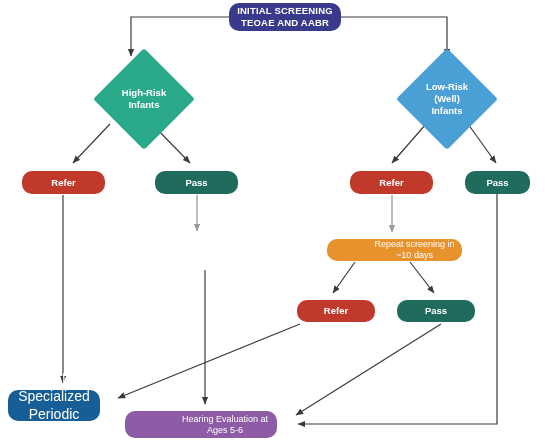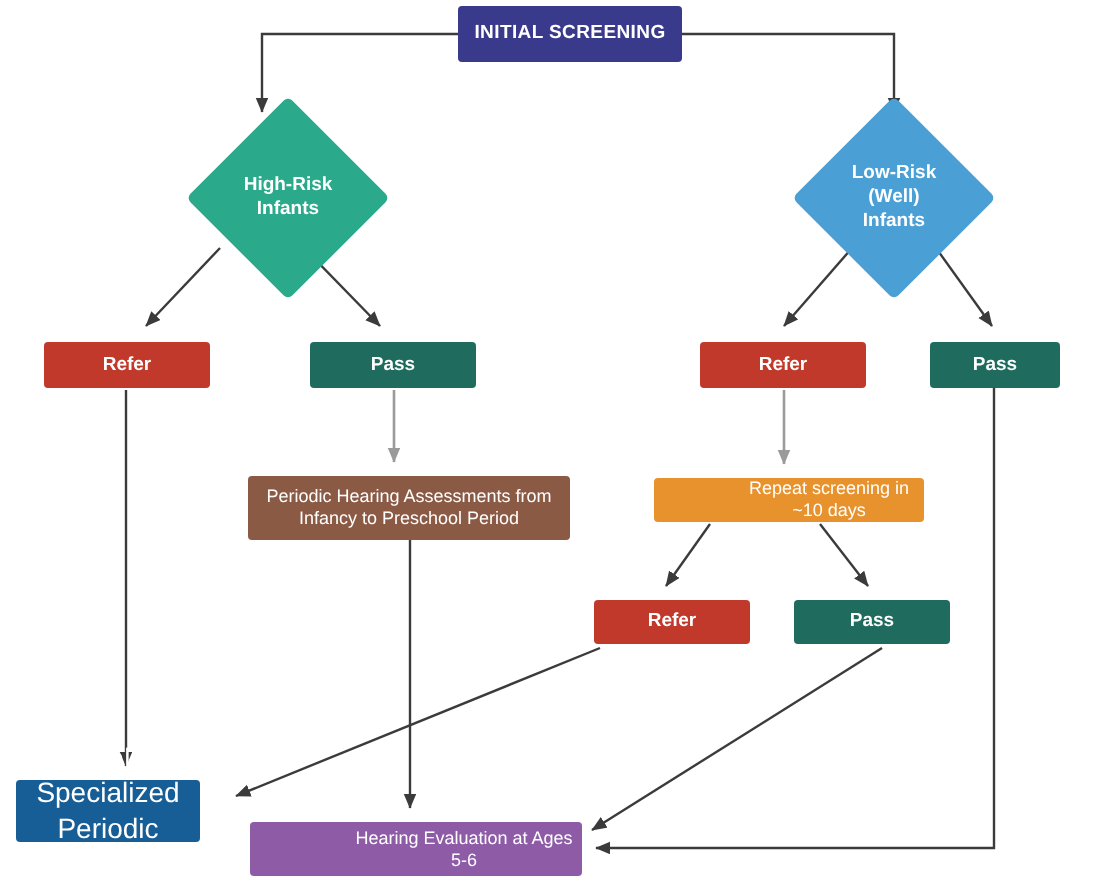--- a/index.html
+++ b/index.html
@@ -30,21 +30,21 @@
     box-sizing: border-box;
     display: flex;
     align-items: center;
     justify-content: center;
     text-align: center;
     color: #ffffff;
     line-height: 1.22;
     z-index: 2;
   }
   .box {
-    border-radius: 2px;
+    border-radius: 10px;
   }
   .diamond-wrap {
     position: absolute;
     z-index: 2;
   }
   .diamond-shape {
     position: absolute;
     left: 0; top: 0;
     width: 100%;
     height: 100%;
@@ -72,21 +72,21 @@
   #node-lowrisk .diamond-label { font-size: 9.5px; font-weight: 700; }
   #node-refer-hr   { left: 22px;  top: 171px; width: 83px;  height: 23px; font-size: 9.5px; font-weight: 700; }
   #node-pass-hr    { left: 155px; top: 171px; width: 83px;  height: 23px; font-size: 9.5px; font-weight: 700; }
   #node-refer-lr   { left: 350px; top: 171px; width: 83px;  height: 23px; font-size: 9.5px; font-weight: 700; }
   #node-pass-lr    { left: 465px; top: 171px; width: 65px;  height: 23px; font-size: 9.5px; font-weight: 700; }
   #node-periodic   { left: 124px; top: 238px; width: 161px; height: 32px; font-size: 9px; }
   #node-repeat     { left: 327px; top: 239px; width: 135px; height: 22px; font-size: 9px; }
   #node-refer2     { left: 297px; top: 300px; width: 78px;  height: 22px; font-size: 9.5px; font-weight: 700; }
   #node-pass2      { left: 397px; top: 300px; width: 78px;  height: 22px; font-size: 9.5px; font-weight: 700; }
   #node-referral   { left: 8px;   top: 390px; width: 92px; height: 31px; font-size: 14px; }
-  #node-hearing    { left: 125px; top: 411px; width: 166px; height: 27px; font-size: 9px; padding-left: 48px; }
+  #node-hearing    { left: 125px; top: 411px; width: 152px; height: 27px; font-size: 9px; padding-left: 48px; }
 </style>
 </head>
 <body>
 
 <div id="canvas">
 
   <svg id="edges" viewBox="0 0 550 445" xmlns="http://www.w3.org/2000/svg">
     <defs>
       <marker id="ah" markerWidth="9" markerHeight="9" refX="7.2" refY="3.2" orient="auto" markerUnits="userSpaceOnUse">
         <path d="M0,0 L7.6,3.2 L0,6.4 z" fill="#3b3b3b"></path>
@@ -129,20 +129,21 @@
 
       <path d="M197,195 L197,231" marker-end="url(#ahg)"></path>
 
       <path d="M392,195 L392,232" marker-end="url(#ahg)"></path>
     </g>
   </svg>
 
   <div class="node box" id="node-initial" style="background:#3a3a8c;">
     <div>
       <div>INITIAL SCREENING</div>
+      <div>TEOAE AND AABR</div>
     </div>
   </div>
 
   <div class="diamond-wrap" id="node-highrisk">
     <div class="diamond-shape" style="background:#2BA98B;"></div>
     <div class="diamond-label">High-Risk
 Infants</div>
   </div>
 
   <div class="diamond-wrap" id="node-lowrisk">
@@ -161,26 +162,20 @@
   </div>
 
   <div class="node box" id="node-refer-lr" style="background:#C0392B;">
     <span>Refer</span>
   </div>
 
   <div class="node box" id="node-pass-lr" style="background:#1F6B5E;">
     <span>Pass</span>
   </div>
 
-  <div class="node box" id="node-periodic" style="background:#8B5A45;">
-    <div>
-      <div>Periodic Hearing Assessments from</div>
-      <div>Infancy to Preschool Period</div>
-    </div>
-  </div>
 
   <div class="node box" id="node-repeat" style="background:#E8922E;padding-left:40px;">
     <span>Repeat screening in ~10 days</span>
   </div>
 
   <div class="node box" id="node-refer2" style="background:#C0392B;">
     <span>Refer</span>
   </div>
 
   <div class="node box" id="node-pass2" style="background:#1F6B5E;">

